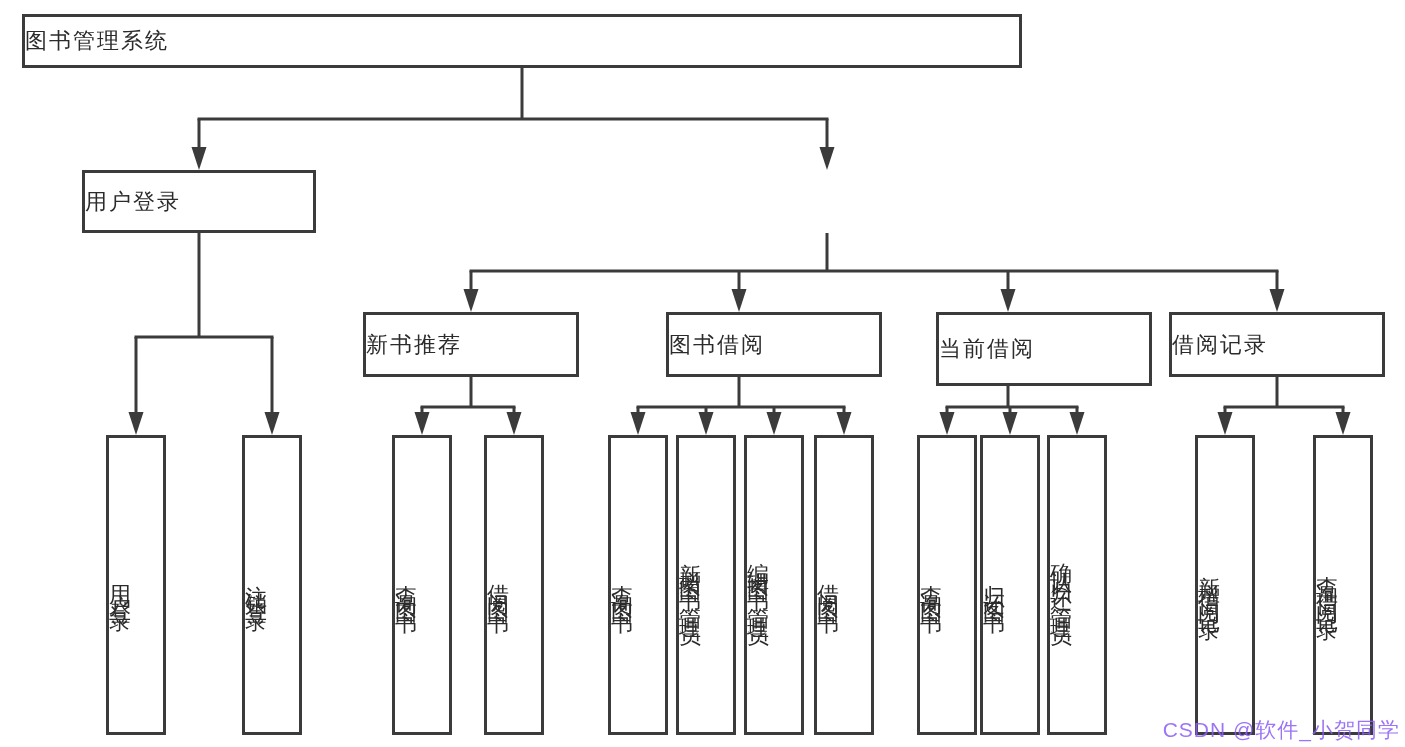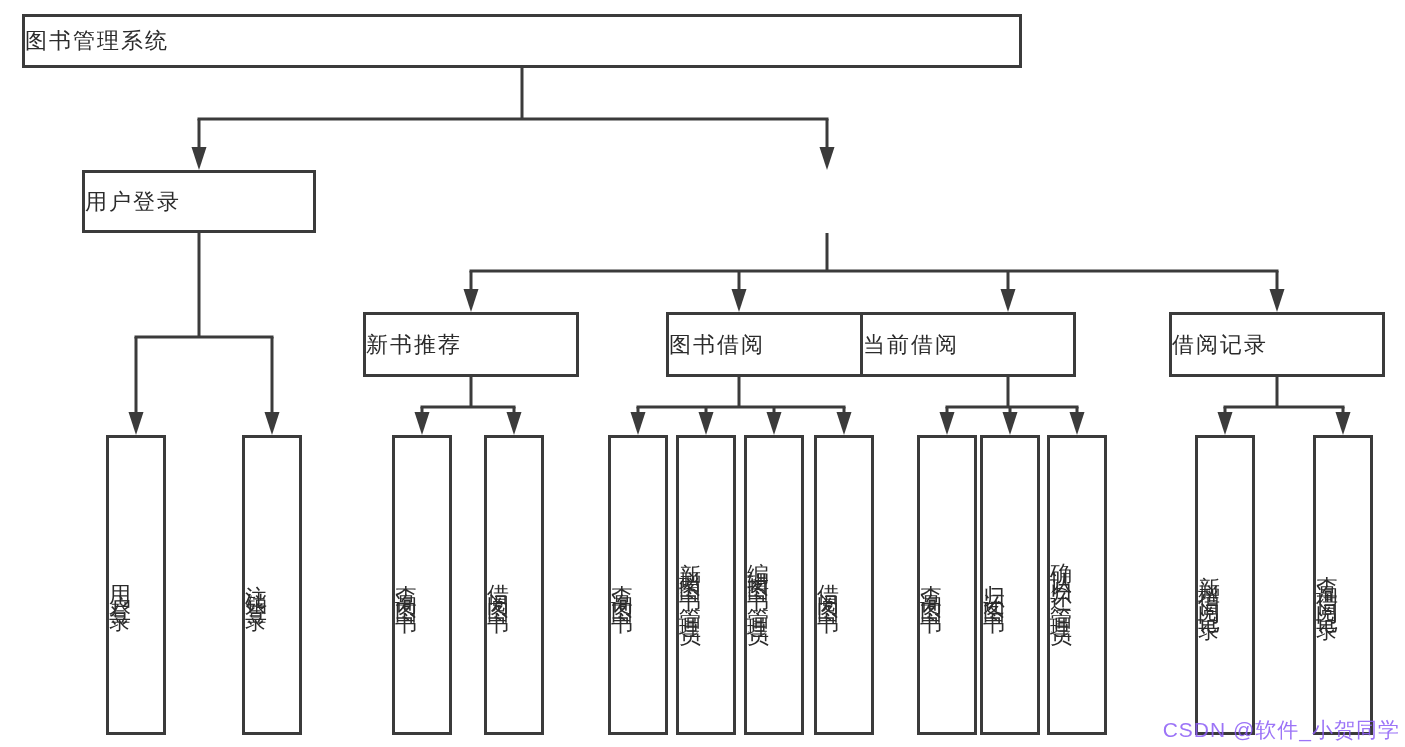--- a/index.html
+++ b/index.html
@@ -113,21 +113,21 @@
   <div class="node hnode" style="left:82px; top:170px; width:234px; height:63px;">
     <span>用户登录</span>
   </div>
 
   <div class="node hnode" style="left:363px; top:312px; width:216px; height:65px;">
     <span>新书推荐</span>
   </div>
   <div class="node hnode" style="left:631px; top:312px; width:216px; height:65px;margin-left:35px;">
     <span>图书借阅</span>
   </div>
-  <div class="node hnode" style="left:860px; top:312px; width:216px; height:65px;">
+  <div class="node hnode" style="left:936px; top:312px; width:216px; height:74px;">
     <span>当前借阅</span>
   </div>
   <div class="node hnode" style="left:1169px; top:312px; width:216px; height:65px;">
     <span>借阅记录</span>
   </div>
 
   <div class="node vnode" style="left:106px; top:435px; width:60px; height:300px;">
     <span>用户登录</span>
   </div>
   <div class="node vnode" style="left:242px; top:435px; width:60px; height:300px;">

